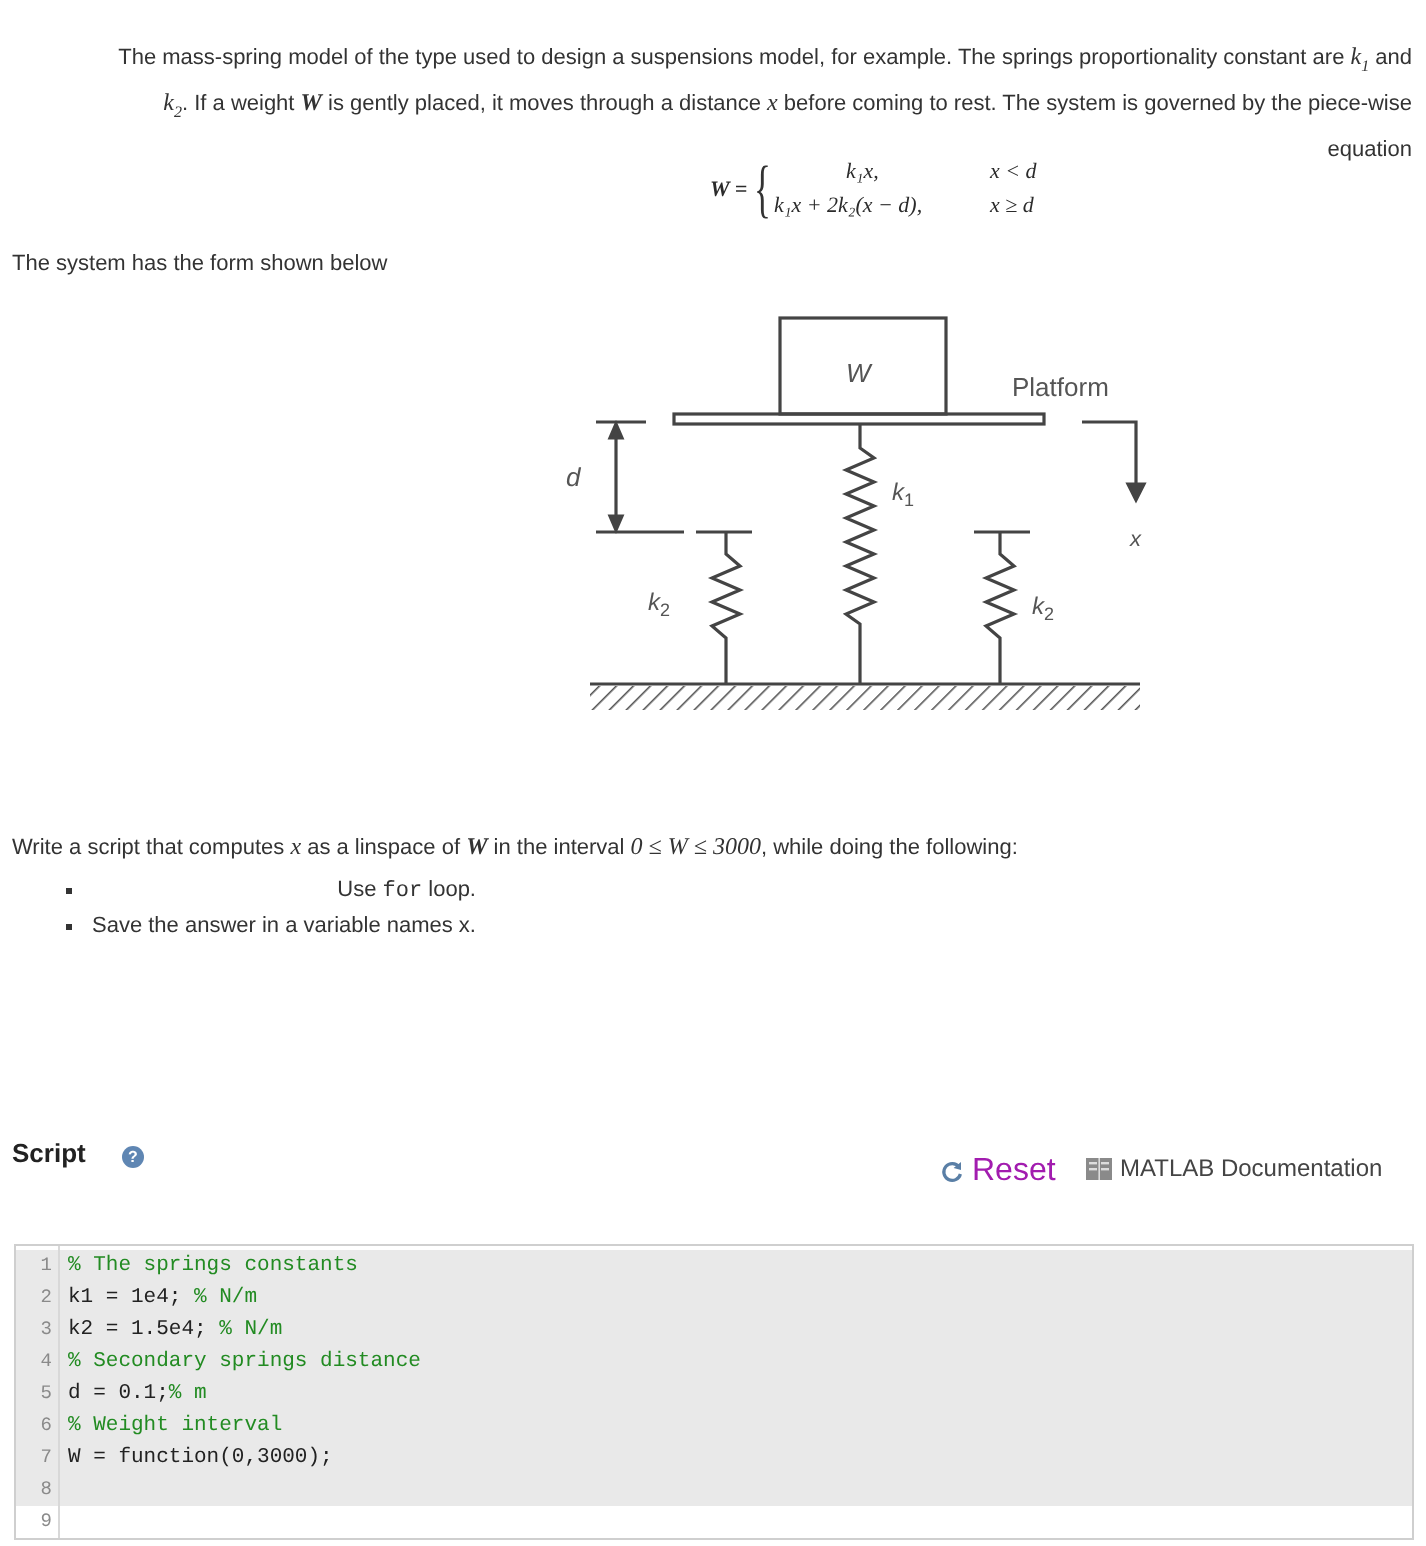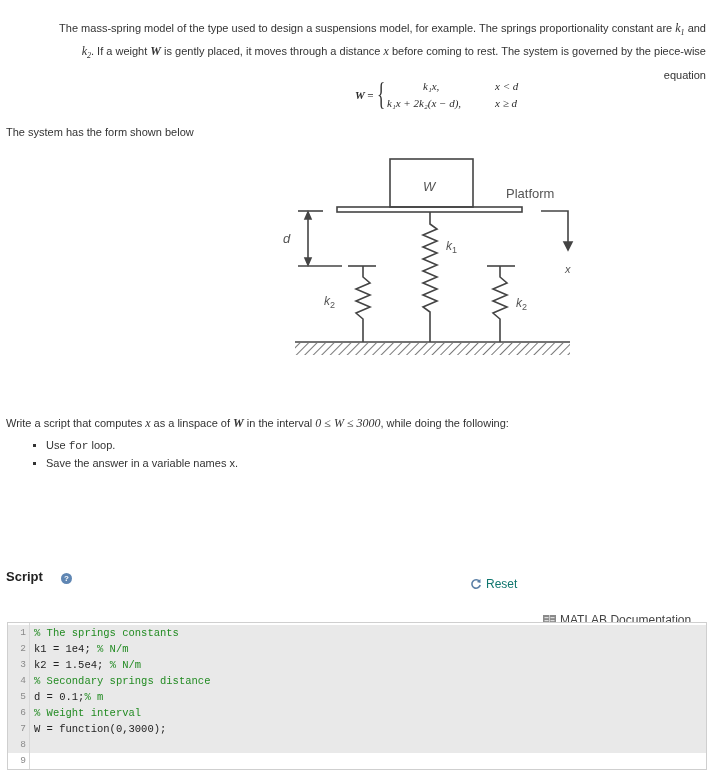--- a/index.html
+++ b/index.html
@@ -13,27 +13,27 @@
   sub { font-size: 8px; }
   .eq { position: absolute; left: 355px; top: 78px; width: 190px; height: 36px; font-family: "Liberation Serif", serif; font-size: 11px; }
   .eq .lhs { position: absolute; left: 0; top: 11px; font-style: italic; font-weight: bold; }
   .eq .brace { position: absolute; left: 22px; top: 0px; font-size: 32px; line-height: 32px; transform: scaleX(0.55); transform-origin: left top; color:#333; }
   .eq .r1 { position: absolute; left: 68px; top: 2px; font-style: italic; }
   .eq .r2 { position: absolute; left: 32px; top: 19px; font-style: italic; }
   .eq .c1 { position: absolute; left: 140px; top: 2px; font-style: italic; }
   .eq .c2 { position: absolute; left: 140px; top: 19px; font-style: italic; }
   .diagram { position: absolute; left: 280px; top: 150px; width: 300px; height: 210px; }
   ul.reqs { position: absolute; left: 30px; top: 437px; margin: 0; padding: 0; list-style: none; }
-  ul.reqs li { position: relative; padding-left: 16px; line-height: 17px; font-size: 11px; color: #333; }
+  ul.reqs li { position: relative; padding-left: 16px; line-height: 17px; font-size: 11px; color: #333; text-align: right; }
   ul.reqs li::before { content: ""; position: absolute; left: 3px; top: 7px; width: 3px; height: 3px; background: #333; }
   code.inl { font-family: "Liberation Mono", monospace; font-size: 11px; }
   .script-title { position: absolute; left: 6px; top: 569px; font-size: 13px; font-weight: bold; color: #222; }
   .help-icon { position: absolute; left: 61px; top: 573px; width: 11px; height: 11px; border-radius: 50%; background: #5f86b3; color: #fff; font-size: 8px; font-weight: bold; text-align: center; line-height: 11px; }
-  .reset-btn { position: absolute; left: 470px; top: 577px; font-size: 12px; color: #0f766e; cursor: pointer; display: flex; align-items: center; gap: 4px; }
-  .doc-btn { position: absolute; left: 543px; top: 577px; font-size: 12px; color: #444; cursor: pointer; display: flex; align-items: center; gap: 4px; margin-top: 36px; }
+  .reset-btn { position: absolute; left: 470px; top: 577px; font-size: 16px; color: #a21caf; cursor: pointer; display: flex; align-items: center; gap: 4px; }
+  .doc-btn { position: absolute; left: 543px; top: 577px; font-size: 12px; color: #444; cursor: pointer; display: flex; align-items: center; gap: 4px; }
   .editor { position: absolute; left: 7px; top: 622px; width: 698px; height: 146px; border: 1px solid #cfcfcf; background: #fff; }
   .line { position: absolute; left: 0; height: 16px; width: 698px; font-family: "Liberation Mono", monospace; font-size: 10.5px; line-height: 16px; }
   .line.ro { background: #e9e9e9; }
   .gutter { position: absolute; left: 0; width: 18px; text-align: right; color: #8a8a8a; font-size: 9.5px; }
   .gutter-border { position: absolute; left: 21px; top: 0; width: 1px; height: 146px; background: #d8d8d8; }
   .code { position: absolute; left: 26px; white-space: pre; color: #222; }
   .cm { color: #228b22; margin-top: 48px; }
 </style>
 </head>
 <body>

